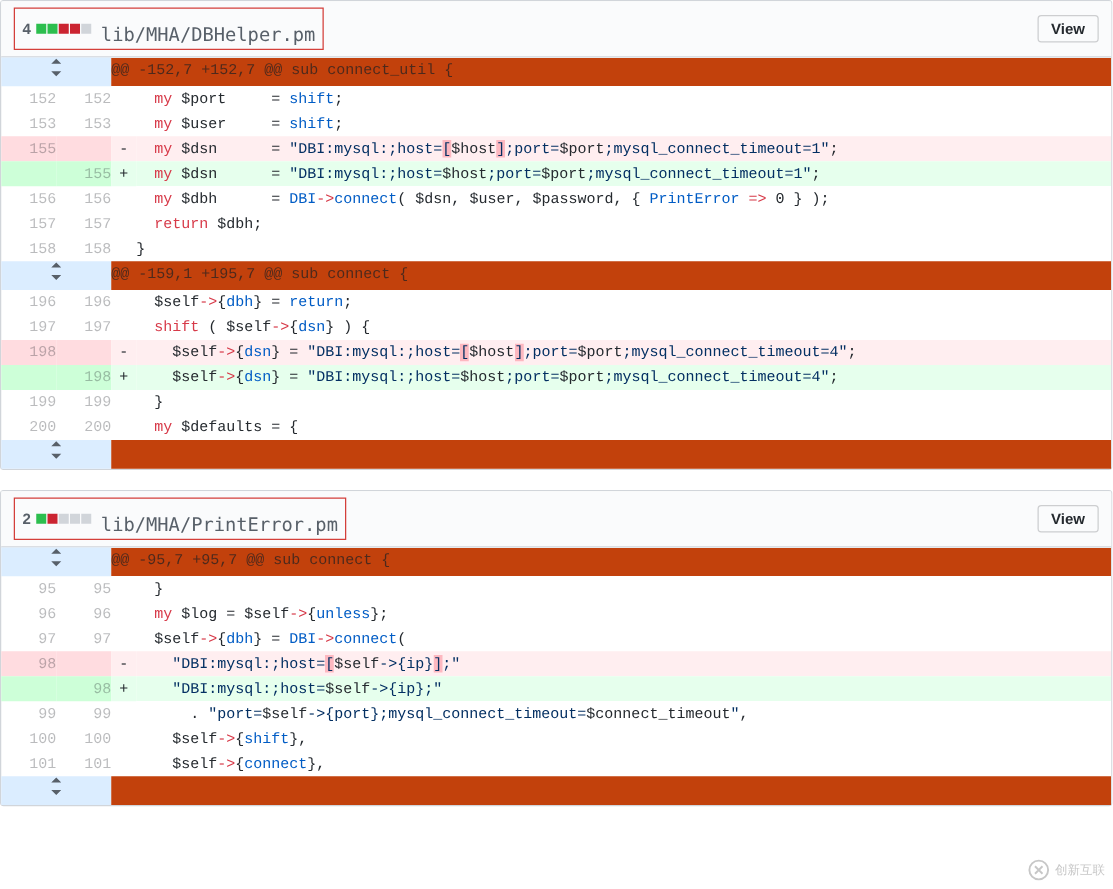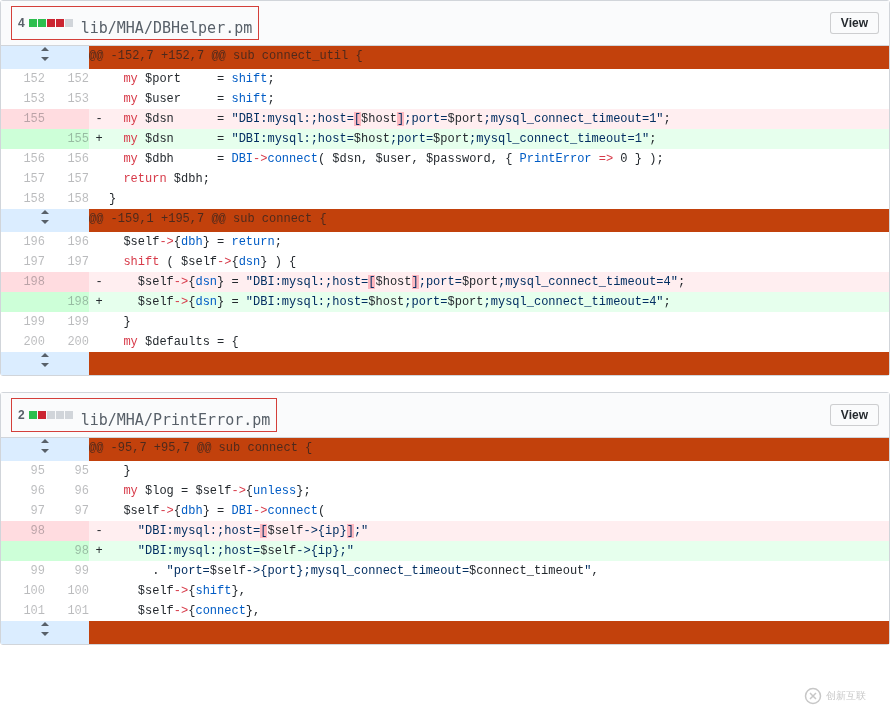--- a/index.html
+++ b/index.html
@@ -30,21 +30,21 @@
 .addition .line-num { background: #cdffd8; }
 .addition .marker-cell { background: #e6ffed; }
 .deletion td { background: #ffeef0; }
 .deletion .line-num { background: #ffdce0; }
 .deletion .marker-cell { background: #ffeef0; }
 .pl-s { color: #032f62; }
 .pl-k { color: #d73a49; }
 .pl-c1 { color: #005cc5; }
 .pl-smi { color: #24292e; }
 .del-highlight { background: #fdb8c0; }
-.watermark { position: fixed; bottom: 6px; right: 24px; opacity: 0.55; font-size: 10px; color: #999; display: flex; align-items: center; gap: 4px; text-align: center; }
+.watermark { position: fixed; bottom: 6px; right: 6px; opacity: 0.55; font-size: 10px; color: #999; display: flex; align-items: center; gap: 4px; text-align: center; }
 .hunk-text { padding-left: 10px; }
 </style>
 </head>
 <body>
 
 <div class="container">
     <div class="file-block">
       <div class="file-header">
         <div class="file-header-left highlight-box">
           <span class="diff-count">4</span>

